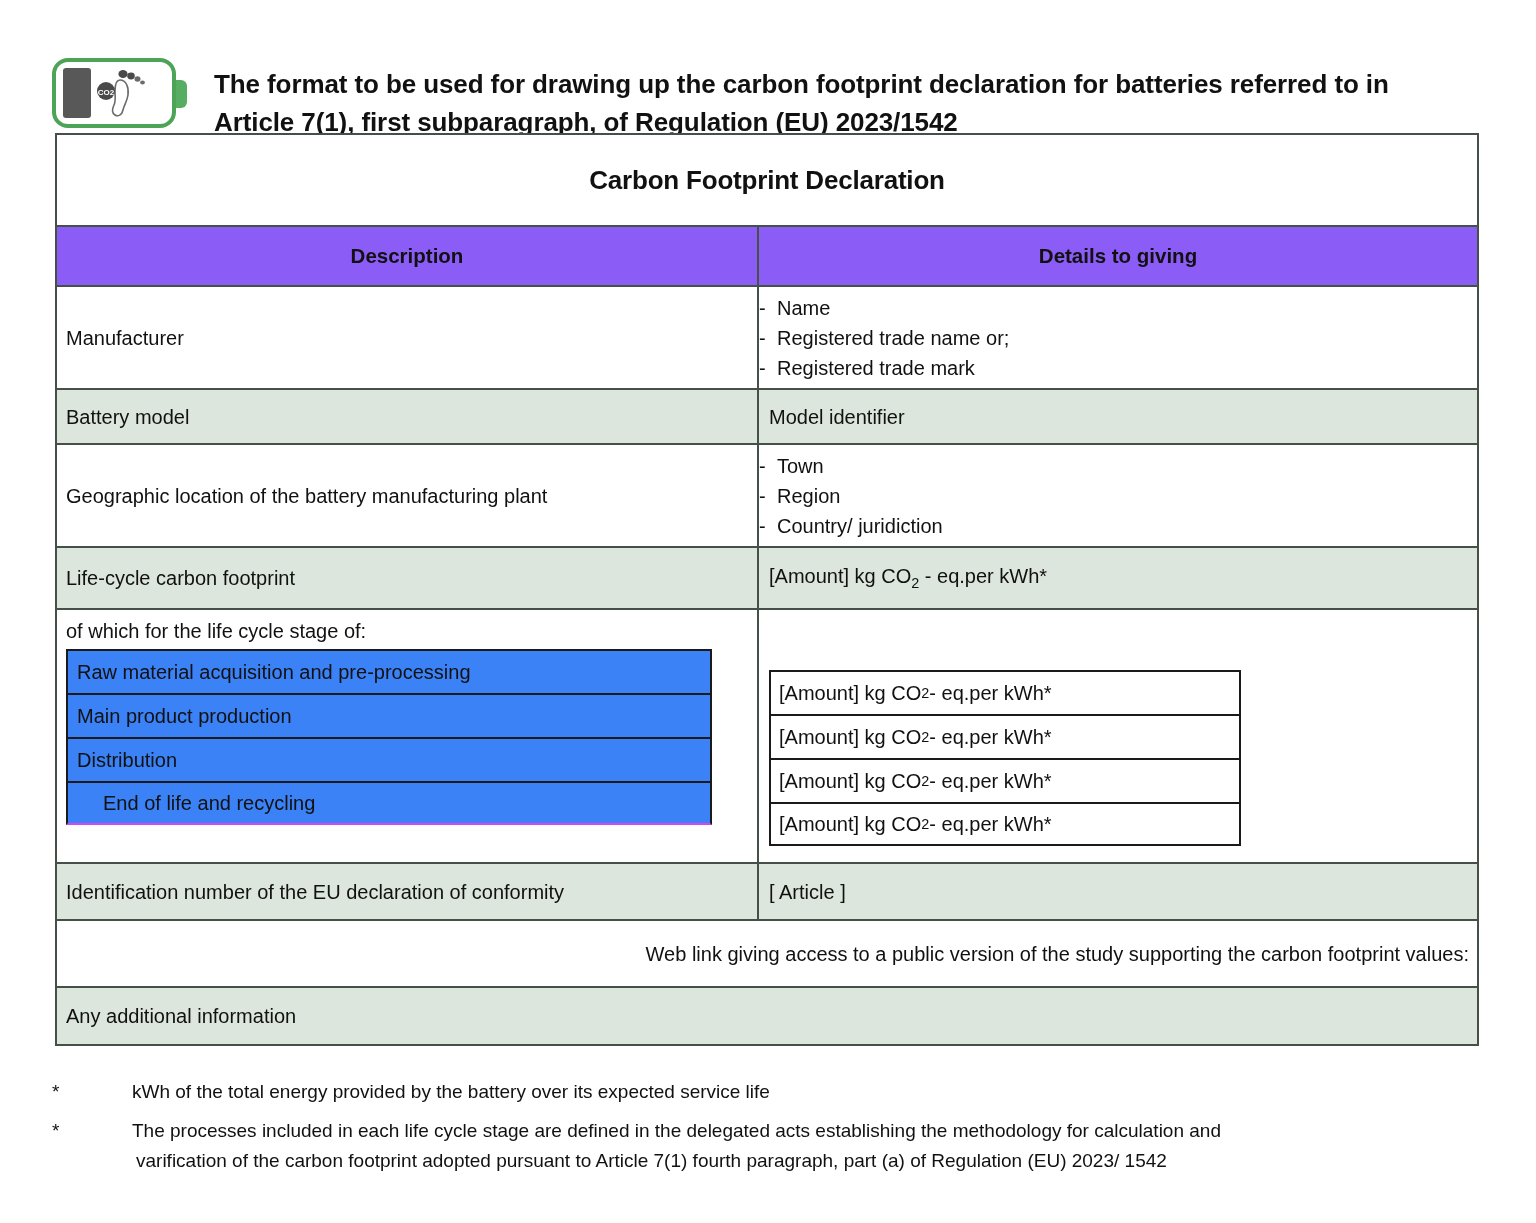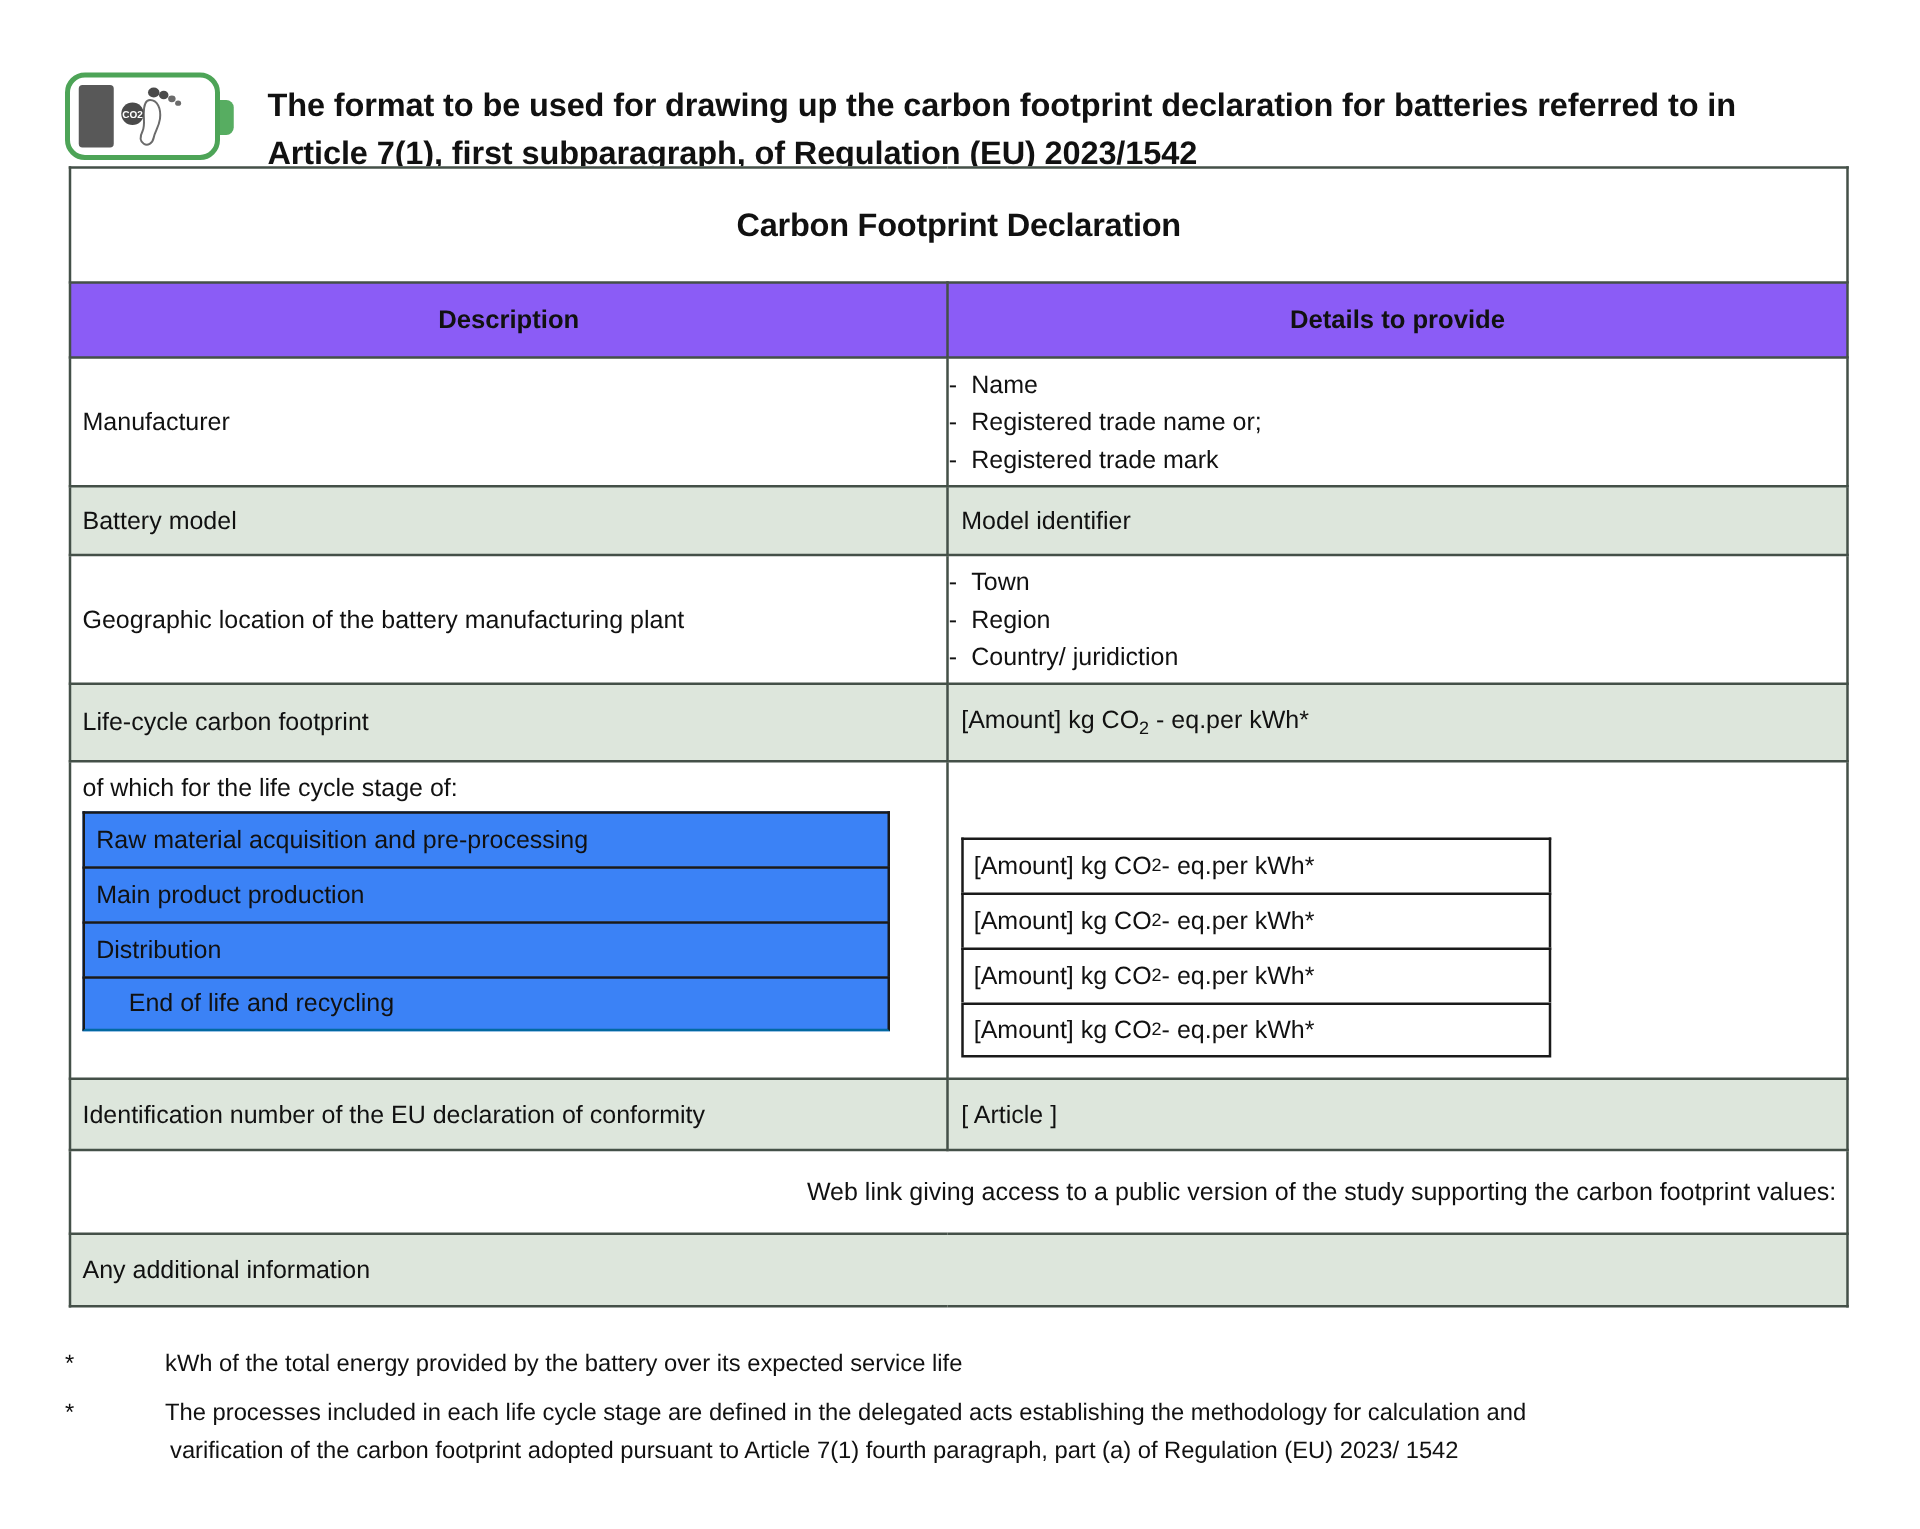--- a/index.html
+++ b/index.html
@@ -163,21 +163,21 @@
     margin-left: 9px;
     width: 646px;
     box-sizing: border-box;
     height: 44px;
     display: flex;
     align-items: center;
     padding-left: 9px;
     font-size: 20px;
     background: #3b82f6;
   }
-  .stage-box.last { border-bottom: 2px solid #0369a1; padding-left: 35px; }
+  .stage-box.last { border-bottom: 2px solid #d946ef; padding-left: 35px; }
 
   .amount-wrap { padding-top: 60px; }
   .amount-box {
     border: 2px solid #1a1a1a;
     border-bottom: none;
     margin-left: 10px;
     width: 472px;
     box-sizing: border-box;
     height: 44px;
     display: flex;
@@ -238,21 +238,21 @@
   </colgroup>
   <tbody>
     <tr class="title-row">
       <td colspan="2">
         <span class="title-text">Carbon Footprint Declaration</span>
       </td>
     </tr>
 
     <tr class="head-row">
       <td>Description</td>
-      <td>Details to provide</td>
+      <td>Details to giving</td>
     </tr>
 
     <tr class="row-manufacturer white">
       <td class="white">
         <div class="cell-pad">Manufacturer</div>
       </td>
       <td class="white">
         <ul class="dashlist cell-pad-r">
           <li>
             <span class="dash-mark">-</span>

